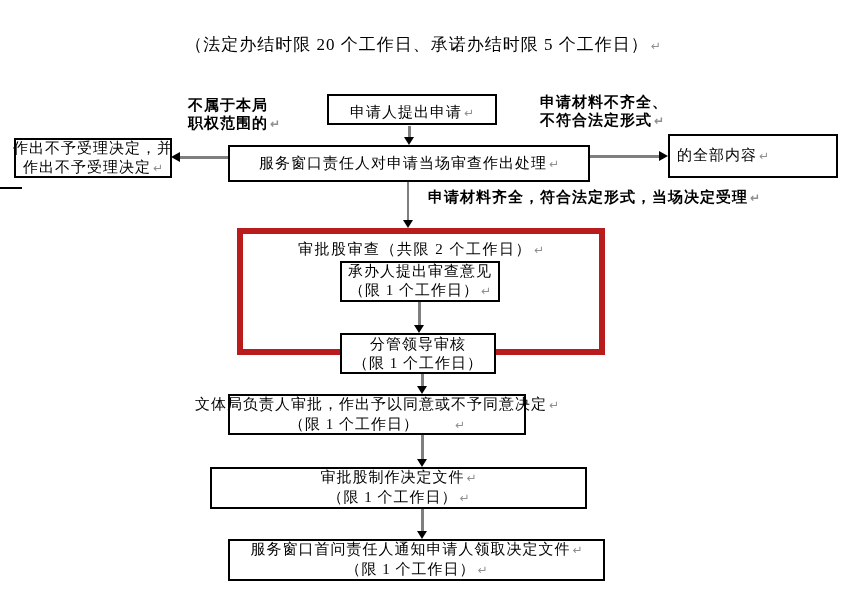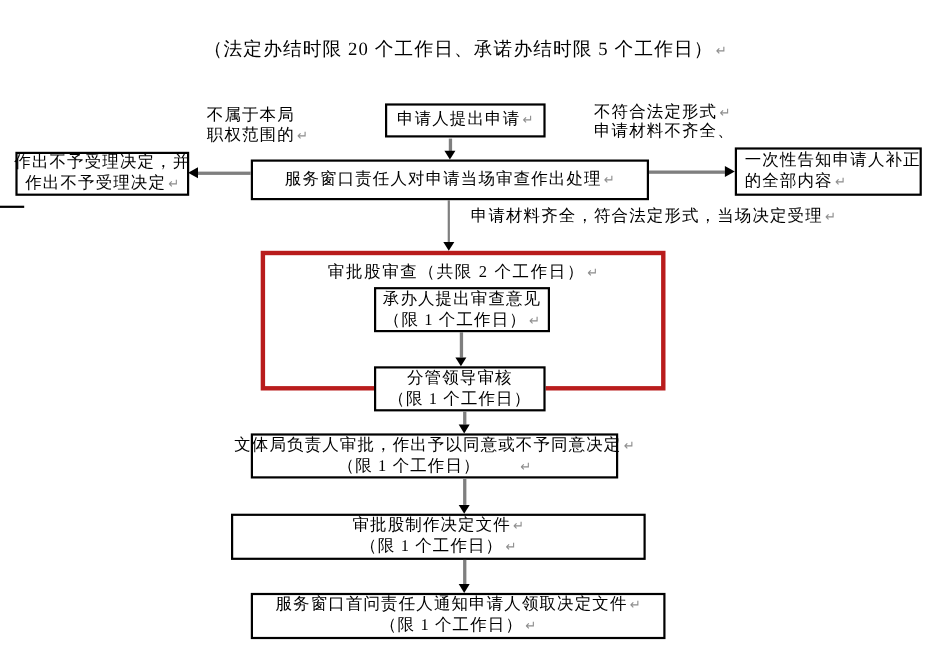--- a/index.html
+++ b/index.html
@@ -14,28 +14,28 @@
   .subtitle {
     position:absolute; top:33px; left:0; width:100%; text-align:center;
     font-size:17px; letter-spacing:1px; white-space:nowrap;
   }
   .box {
     position:absolute; border:2px solid #000; background:#fff; box-sizing:border-box;
     display:flex; flex-direction:column; justify-content:center; align-items:center;
     text-align:center; font-size:15px; line-height:19px; letter-spacing:1px; white-space:nowrap;
   }
   .bigbox {
-    position:absolute; border:4px solid #b91c1c; background:#fff; box-sizing:border-box;
+    position:absolute; border:6px solid #b91c1c; background:#fff; box-sizing:border-box;
   }
   .bigbox-header {
     position:absolute; top:6px; left:0; width:100%; text-align:center;
     font-size:15px; letter-spacing:1.5px; white-space:nowrap;
   }
   .note {
-    position:absolute; font-size:15px; line-height:18px; letter-spacing:1px; white-space:nowrap;
+    position:absolute; font-size:15px; line-height:18px; letter-spacing:1px; white-space:nowrap;font-weight:bold;
   }
   .shaft { position:absolute; background:#7f7f7f; }
   .head  { position:absolute; width:0; height:0; }
   .head.down  { border-left:5px solid transparent; border-right:5px solid transparent; border-top:8px solid #000; }
   .head.left  { border-top:5px solid transparent; border-bottom:5px solid transparent; border-right:9px solid #000; }
   .head.right { border-top:5px solid transparent; border-bottom:5px solid transparent; border-left:9px solid #000; }
   .mark {
     color:#8f8f8f; font-size:12px; letter-spacing:0;
     font-family:"DejaVu Sans",sans-serif; padding-left:2px;
   }
@@ -47,39 +47,38 @@
 
 <div class="page">
 
   <div class="subtitle"><span>（法定办结时限 20 个工作日、承诺办结时限 5 个工作日）</span><span class="mark">↵</span></div>
 
   <div class="note" style="left:188px; top:96px;">
     <div><span>不属于本局</span></div>
     <div><span>职权范围的</span><span class="mark">↵</span></div>
   </div>
   <div class="note" style="left:540px; top:93px;">
+    <div><span>申请材料不齐全、</span></div>
     <div><span>不符合法定形式</span><span class="mark">↵</span></div>
-    <div><span>申请材料不齐全、</span></div>
   </div>
 
-  <div class="box" style="left:350px; top:94px; width:146px; height:31px;">
+  <div class="box" style="left:327px; top:94px; width:170px; height:31px;justify-content:flex-end;">
     <div><span>申请人提出申请</span><span class="mark">↵</span></div>
   </div>
 
   <div class="box" style="left:14px; top:138px; width:158px; height:40px;">
     <div><span>作出不予受理决定，并</span></div>
     <div><span>作出不予受理决定</span><span class="mark">↵</span></div>
   </div>
 
   <div class="box" style="left:228px; top:145px; width:362px; height:37px;">
     <div><span>服务窗口责任人对申请当场审查作出处理</span><span class="mark">↵</span></div>
   </div>
 
   <div class="box" style="left:668px; top:134px; width:170px; height:44px; align-items:flex-start; padding-left:7px; text-align:left;">
-    <div><span>一次性告知申请人补正</span></div>
     <div><span>的全部内容</span><span class="mark">↵</span></div>
   </div>
 
   <div class="note" style="left:428px; top:188px;">
     <span>申请材料齐全，符合法定形式，当场决定受理</span><span class="mark">↵</span>
   </div>
 
   <div class="bigbox" style="left:237px; top:228px; width:368px; height:127px;">
     <div class="bigbox-header"><span>审批股审查（共限 2 个工作日）</span><span class="mark">↵</span></div>
   </div>
@@ -87,21 +86,21 @@
   <div class="box" style="left:340px; top:261px; width:160px; height:41px;text-align:center;">
     <div><span>承办人提出审查意见</span></div>
     <div><span>（限 1 个工作日）</span><span class="mark">↵</span></div>
   </div>
 
   <div class="box" style="left:340px; top:333px; width:156px; height:41px;font-family:Liberation Serif, serif;">
     <div><span>分管领导审核</span></div>
     <div><span>（限 1 个工作日）</span></div>
   </div>
 
-  <div class="box" style="left:228px; top:394px; width:334px; height:41px;">
+  <div class="box" style="left:228px; top:394px; width:298px; height:41px;">
     <div><span>文体局负责人审批，作出予以同意或不予同意决定</span><span class="mark">↵</span></div>
     <div><span>（限 1 个工作日）</span><span class="mark offset">↵</span></div>
   </div>
 
   <div class="box" style="left:210px; top:467px; width:377px; height:42px;">
     <div><span>审批股制作决定文件</span><span class="mark">↵</span></div>
     <div><span>（限 1 个工作日）</span><span class="mark">↵</span></div>
   </div>
 
   <div class="box" style="left:228px; top:539px; width:377px; height:42px;">

